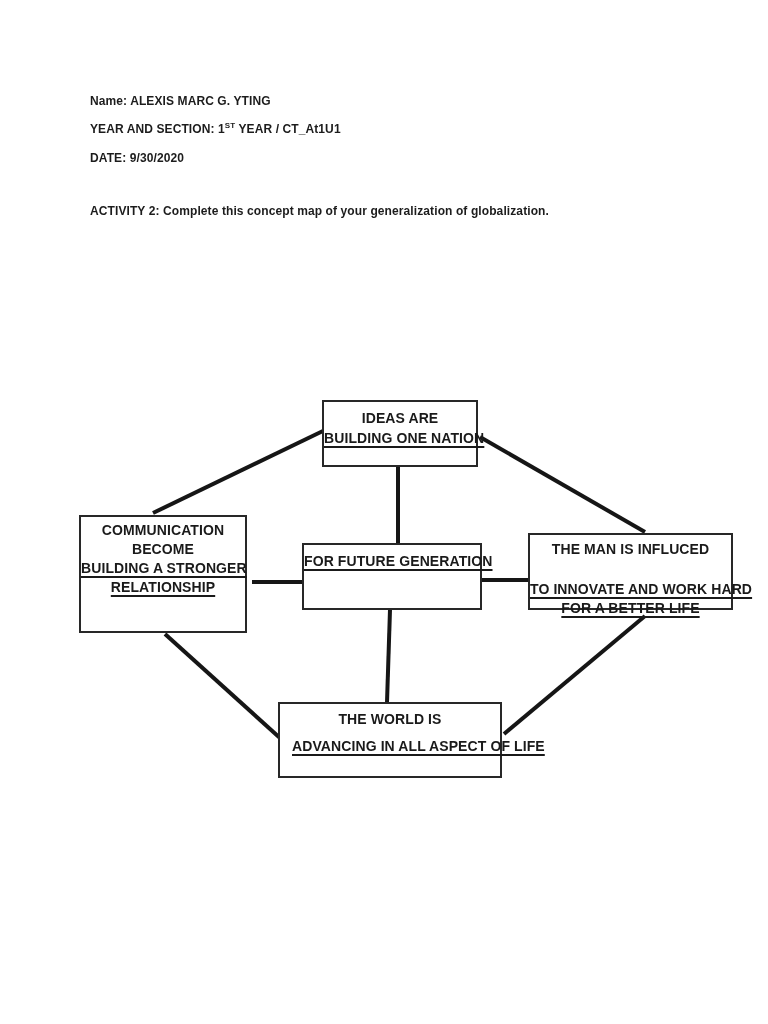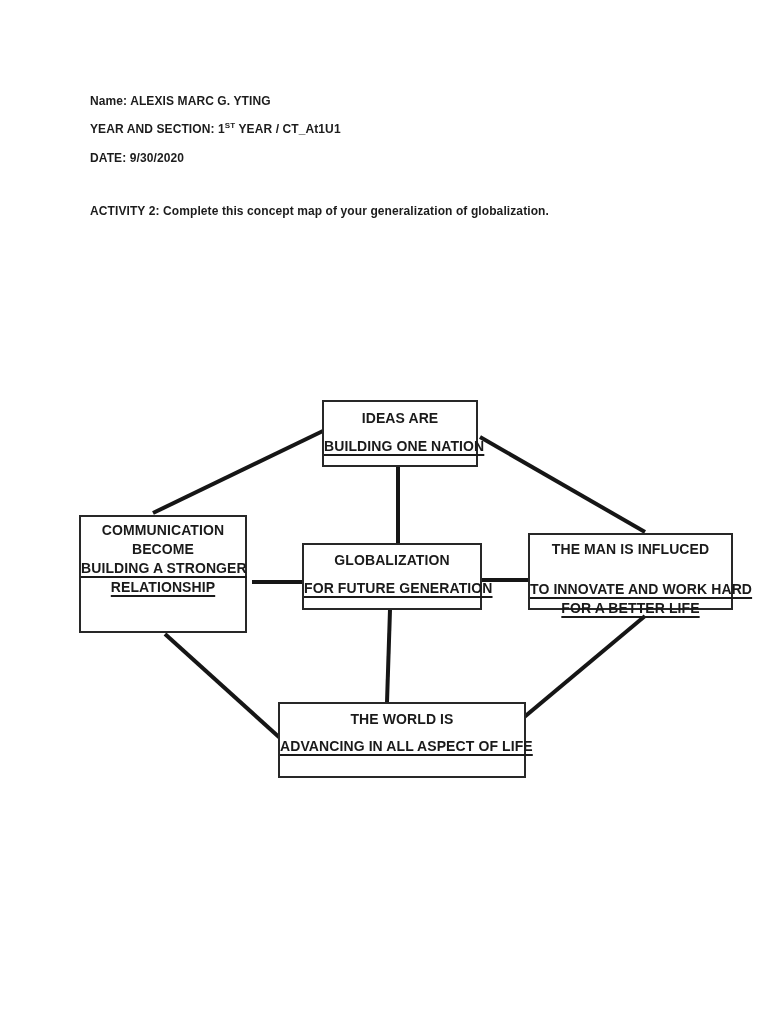--- a/index.html
+++ b/index.html
@@ -56,30 +56,30 @@
   .nline {
     line-height: 19px;
     white-space: nowrap;
     letter-spacing: 0.1px;
   }
   .nline.u {
     text-decoration: underline;
     text-decoration-thickness: 1.5px;
     text-underline-offset: 3px;
   }
-  .nline.gap { margin-top: 9px; }
+  .nline.gap { margin-top: 1px; }
 
   .node-ideas         { left: 322px; top: 400px; width: 156px; height: 67px; padding-top: 7px; }
   .node-communication { left:  79px; top: 515px; width: 168px; height: 118px; padding-top: 4px; }
   .node-communication .nline.gap { margin-top: 8px; }
   .node-globalization { left: 302px; top: 543px; width: 180px; height: 67px; padding-top: 6px; }
   .node-man           { left: 528px; top: 533px; width: 205px; height: 77px; padding-top: 5px; }
   .node-man .nline.gap { margin-top: 21px; }
-  .node-world         { left: 278px; top: 702px; width: 248px; height: 76px; padding-top: 6px; }
-  .node-world .nline.gap { margin-top: 8px; }
+  .node-world         { left: 278px; top: 702px; width: 224px; height: 76px; padding-top: 6px; }
+  .node-world .nline.gap { margin-top: 8px; padding-left: 12px; }
 </style>
 </head>
 <body>
 
 <div class="page">
 
   <div class="hline h-name">Name: ALEXIS MARC G. YTING</div>
   <div class="hline h-year"><span>YEAR AND SECTION: 1</span><sup>ST</sup><span> YEAR / CT_At1U1</span></div>
   <div class="hline h-date">DATE: 9/30/2020</div>
   <div class="hline h-activity">ACTIVITY 2: Complete this concept map of your generalization of globalization.</div>
@@ -101,21 +101,20 @@
   </div>
 
   <div class="node node-communication">
     <div class="nline">COMMUNICATION</div>
     <div class="nline">BECOME</div>
     <div class="nline u">BUILDING A STRONGER</div>
     <div class="nline u">RELATIONSHIP</div>
   </div>
 
   <div class="node node-globalization">
-    <div class="nline">GLOBALIZATION</div>
     <div class="nline u gap">FOR FUTURE GENERATION</div>
   </div>
 
   <div class="node node-man">
     <div class="nline">THE MAN IS INFLUCED</div>
     <div class="nline u gap">TO INNOVATE AND WORK HARD</div>
     <div class="nline u">FOR A BETTER LIFE</div>
   </div>
 
   <div class="node node-world">

